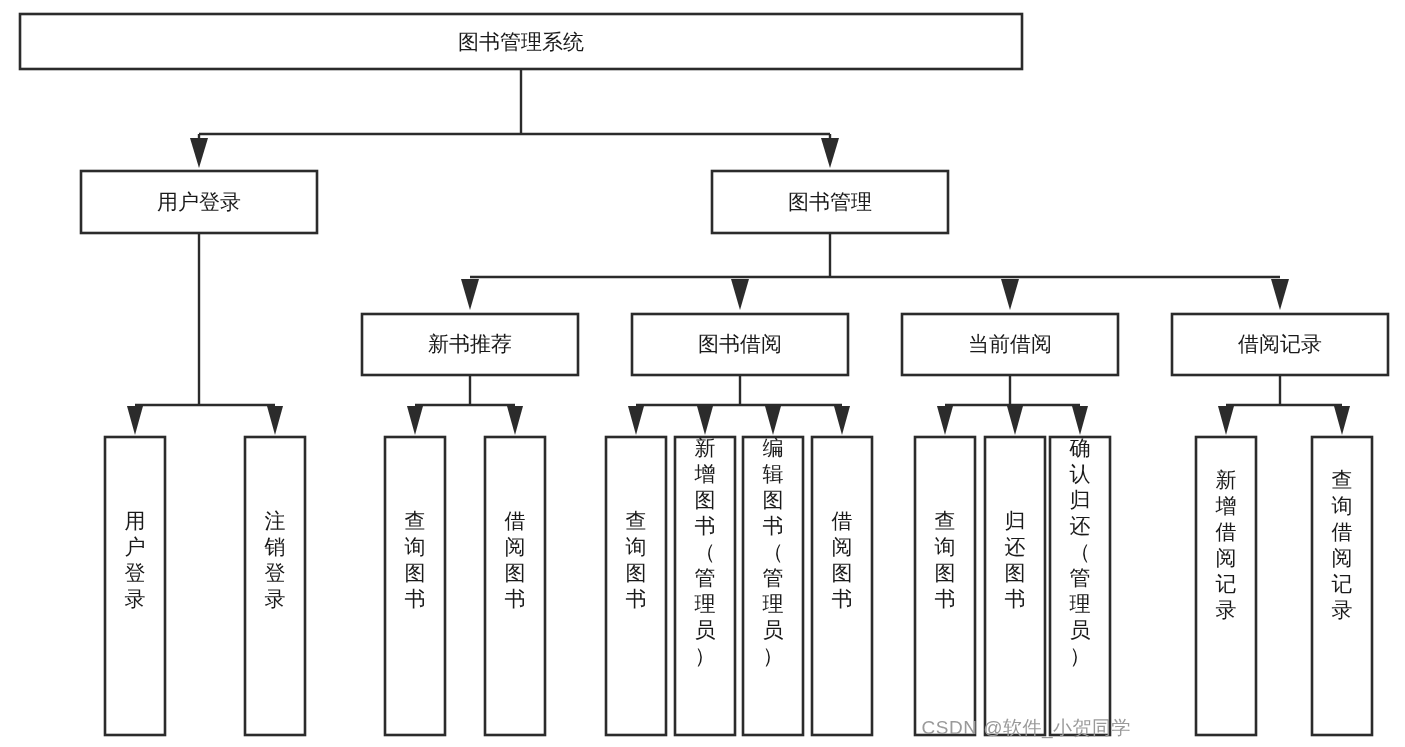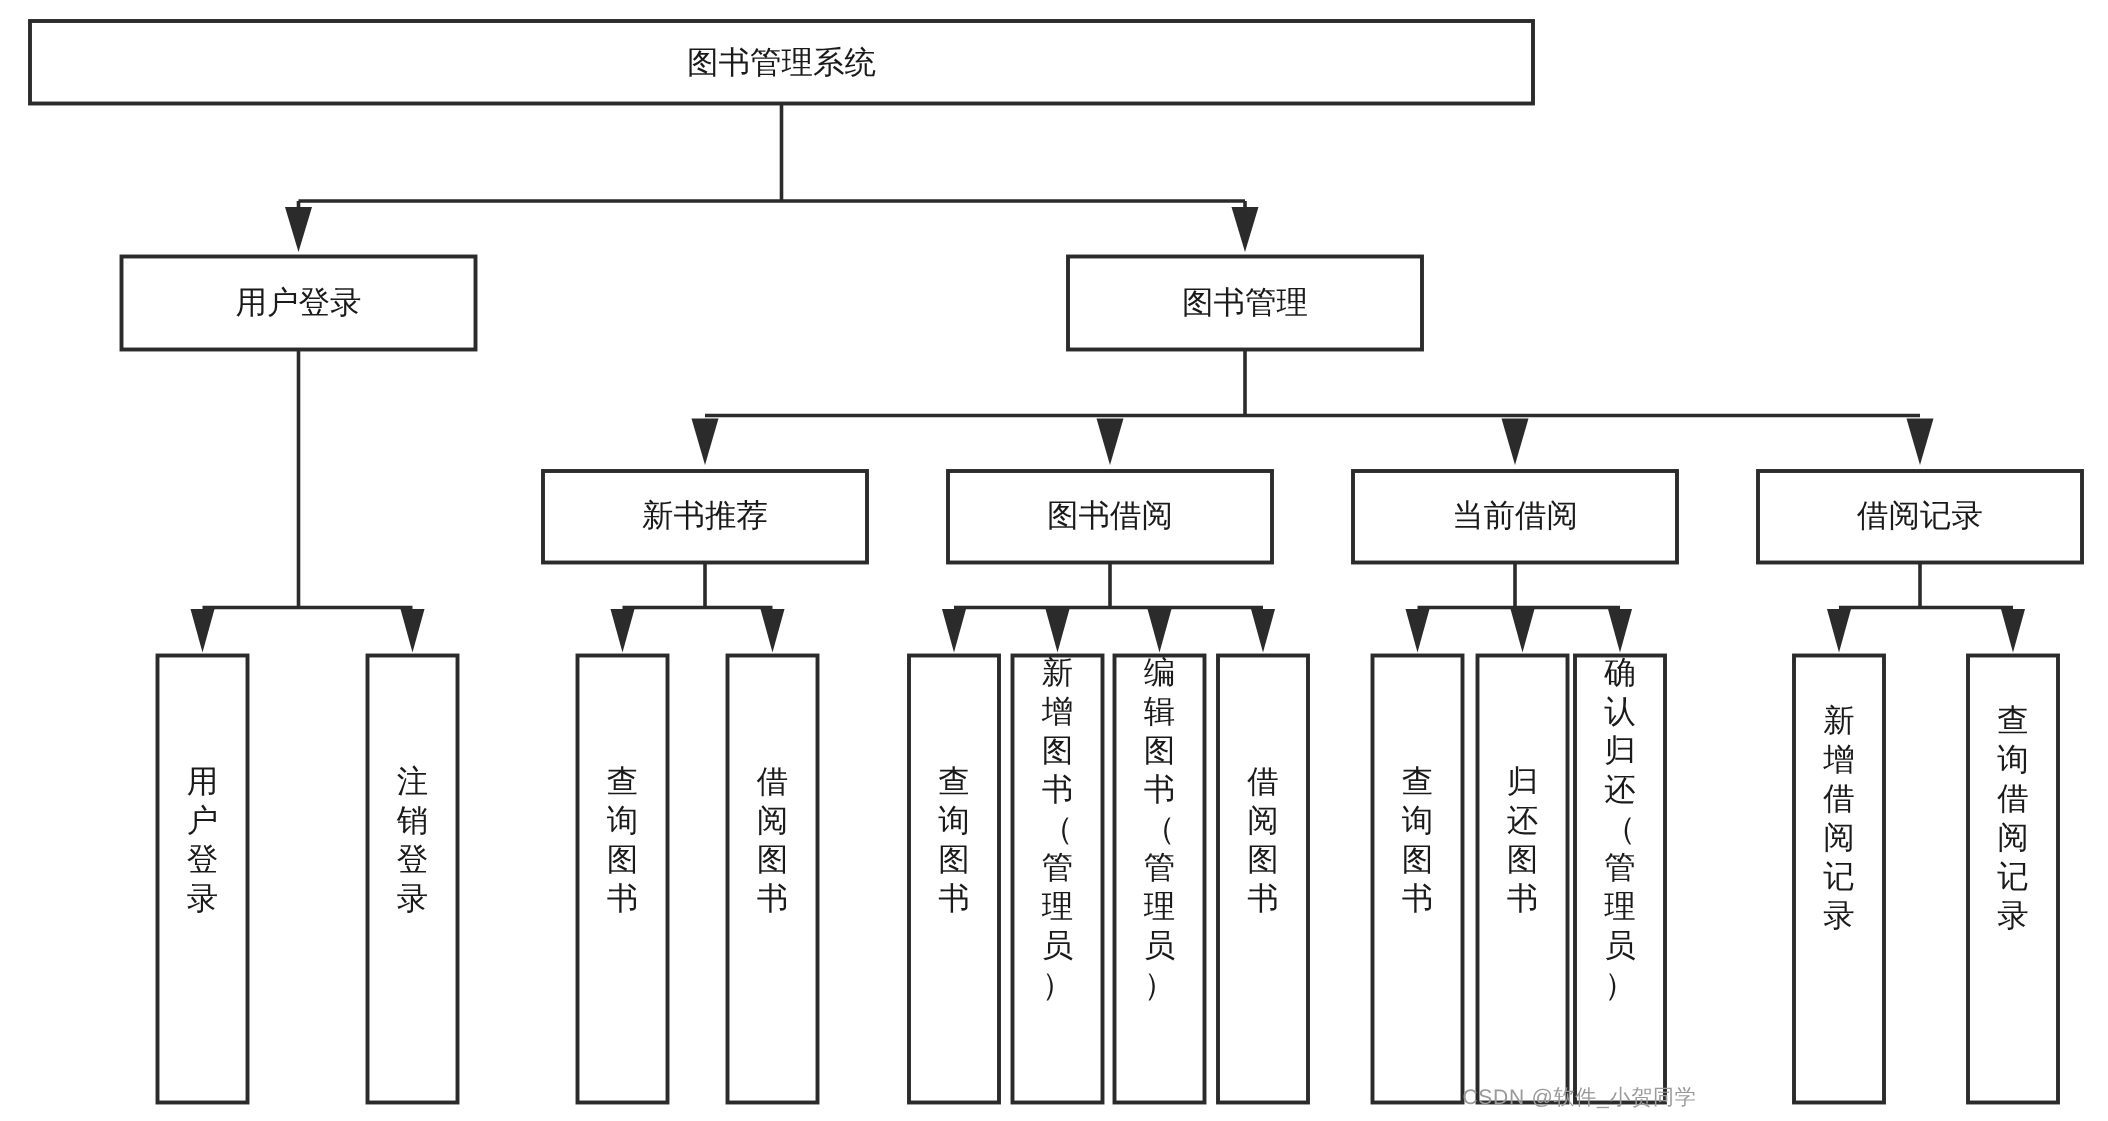--- a/index.html
+++ b/index.html
@@ -52,21 +52,21 @@
     font-family: "Liberation Sans", "DejaVu Sans", sans-serif;
     font-size: 21px;
     fill: #1a1a1a;
     text-anchor: middle;
   }
   .watermark {
     position: absolute;
     right: 12px;
     bottom: 6px;
     font-family: "Liberation Sans", "DejaVu Sans", sans-serif;
-    font-size: 14px;
+    font-size: 19px;
     color: #9a9a9a;
     letter-spacing: 0.5px;
     white-space: nowrap;
     user-select: none;
   }
 </style>
 </head>
 <body>
 
 <div id="diagram-root">

